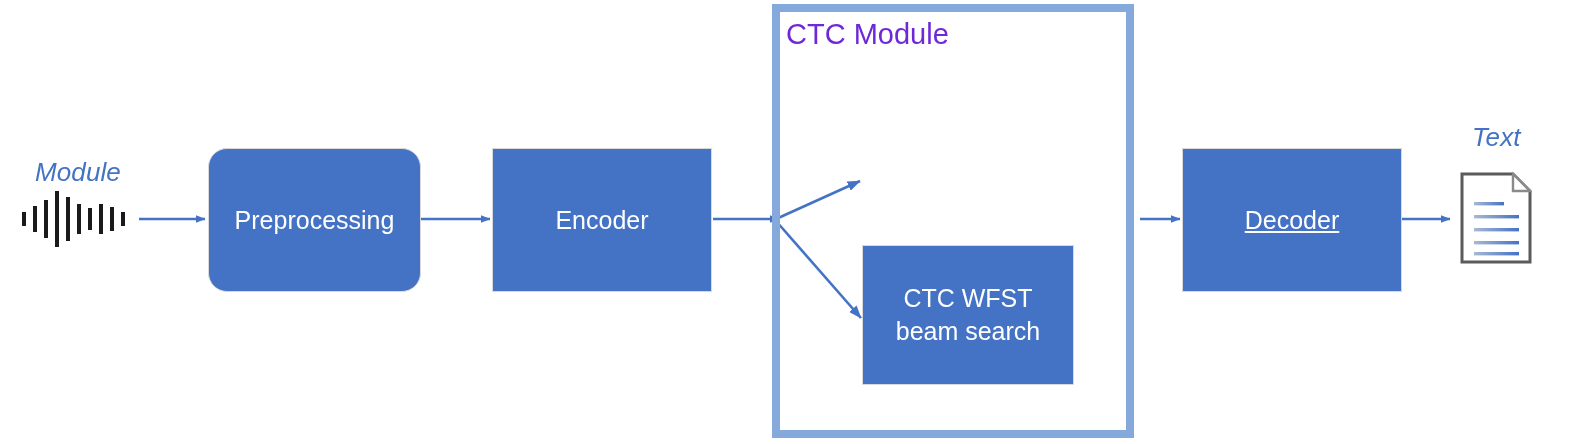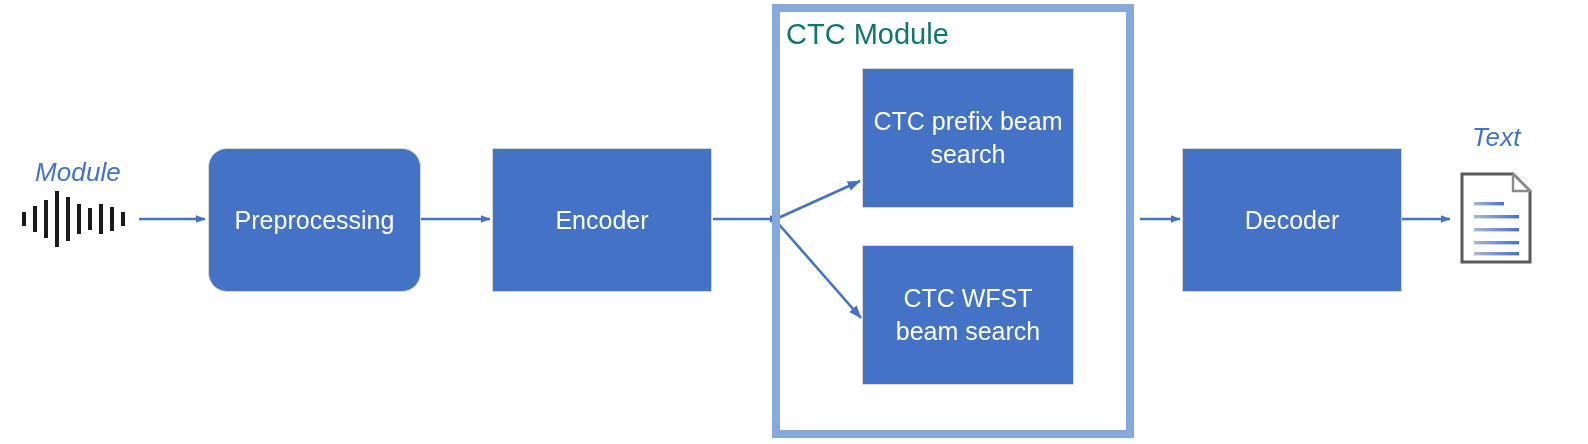--- a/index.html
+++ b/index.html
@@ -47,21 +47,21 @@
   }
   .proc-box span { display: block; }
 
   
   .group-box {
     border: 8px solid #86A9DB;
     background: transparent;
     box-sizing: border-box;
   }
   .group-title {
-    color: #0f766e;
+    color: #6d28d9;
     font-size: 29px;
     line-height: 1;
     white-space: nowrap;
   }
 
   
   .waveform { display: flex; align-items: center; gap: 7px; height: 56px; }
   .waveform i { display: block; width: 4px; background: #1a1a1a; border-radius: 0; }
 
   
@@ -138,29 +138,26 @@
   </div>
 
   <div class="abs proc-box" style="left:492px; top:148px; width:220px; height:144px;">
     <span>Encoder</span>
   </div>
 
   <div class="abs group-box" style="left:772px; top:4px; width:362px; height:434px;"></div>
 
   <div class="abs group-title" style="left:786px; top:20px;">CTC Module</div>
 
-  <div class="abs proc-box" style="left:862px; top:68px; width:212px; height:140px;">
-    <span>CTC prefix beam search</span>
-  </div>
 
   <div class="abs proc-box" style="left:862px; top:245px; width:212px; height:140px;">
     <span>CTC WFST beam search</span>
   </div>
 
-  <div class="abs proc-box" style="left:1182px; top:148px; width:220px; height:144px;">
+  <div class="abs proc-box" style="left:1182px; top:148px; width:220px; height:144px;text-decoration:underline;">
     <span>Decoder</span>
   </div>
 
   <div class="abs io-label" style="left:1472px; top:124px;">Text</div>
 
   <div class="abs" style="left:1460px; top:172px;">
     <svg class="doc-icon" viewBox="0 0 72 92" xmlns="http://www.w3.org/2000/svg">
       <path d="M2,2 L53,2 L70,19 L70,90 L2,90 Z" fill="#ffffff" stroke="#5B5B5B" stroke-width="3" stroke-linejoin="miter"></path>
       <path d="M53,2 L53,19 L70,19 Z" fill="#ffffff" stroke="#8A8A8A" stroke-width="2.4" stroke-linejoin="miter"></path>
       <rect x="14" y="30" width="30" height="3.4" fill="url(#docline)"></rect>

